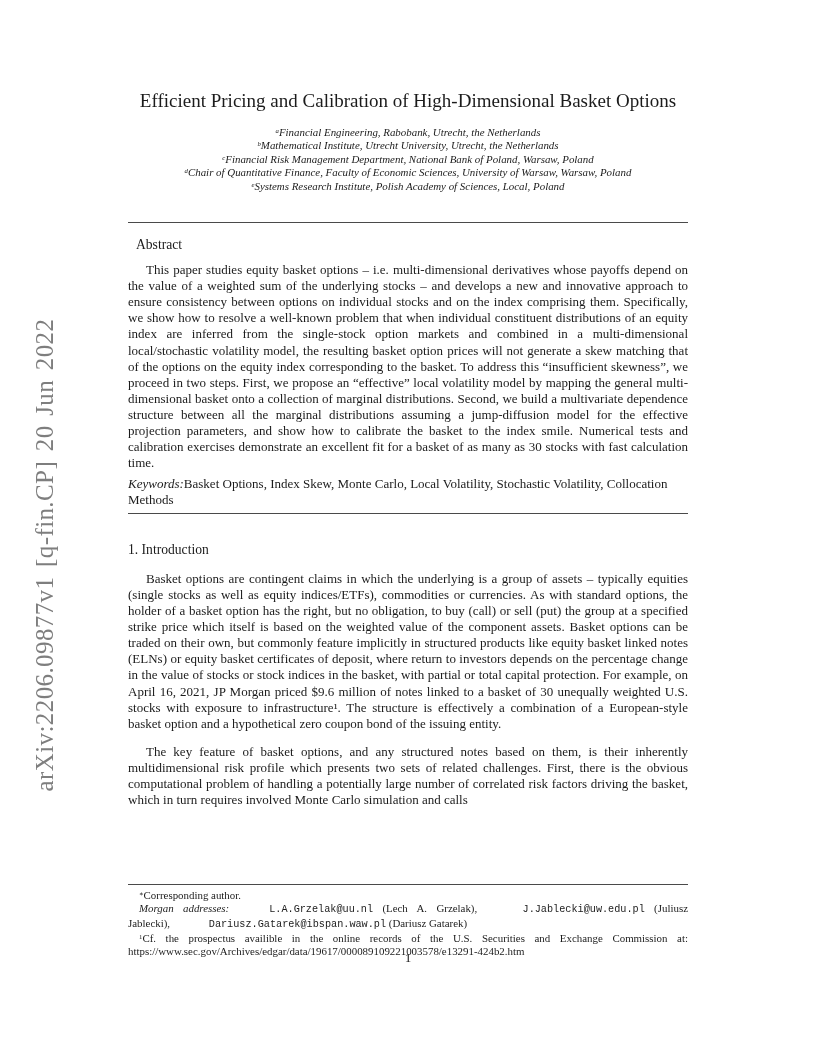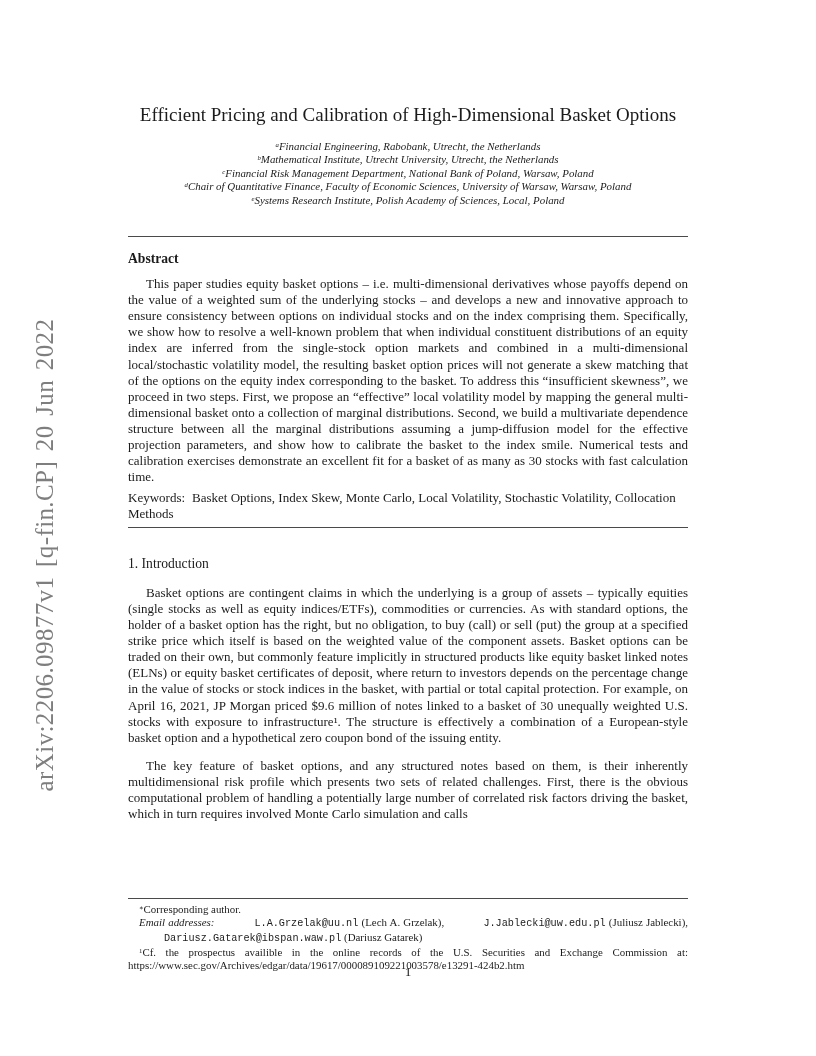--- a/index.html
+++ b/index.html
@@ -19,21 +19,21 @@
     transform: translate(-50%, -50%) rotate(-90deg);
     white-space: nowrap;
     font-size: 25px;
     color: #7e7e7e;
     letter-spacing: 0.4px;
     word-spacing: 3px;
   }
 
   .page {
     position: absolute;
-    left: 128px; top: 18px;
+    left: 128px; top: 4px;
     width: 560px; height: 771px;
   }
   .page-body { height: 878px; overflow: hidden; }
 
   .title {
     margin: 84px 0 0 0;
     font-size: 19px;
     line-height: 25px;
     font-weight: 400;
     text-align: center;
@@ -56,40 +56,40 @@
     font-style: italic;
     font-size: 10.9px;
     line-height: 13.4px;
     text-align: center;
   }
   .rule { height: 1px; background: #4a4a4a; }
   .rule-top { margin-top: 29px; }
   .rule-mid { margin-top: 5px; }
 
   .abstract-heading {
-    margin: 13px 0 0 0;
+    margin: 13px 0 0 8px;
     font-size: 13.6px;
-    font-weight: 700;
+    font-weight: 400;
     line-height: 17px;
   }
   .para {
     margin: 0;
     font-size: 13px;
     line-height: 16.1px;
     text-align: justify;
     text-indent: 18px;
   }
   .abstract-text { margin-top: 9px; }
   .keywords {
     margin: 5px 0 0 0;
     font-size: 13px;
     line-height: 15.8px;
     text-align: left;
   }
-  .keywords .kw-label { margin-right: 7px; }
+  .keywords .kw-label { font-style: italic; margin-right: 0; }
 
   .section-heading {
     margin: 27px 0 0 0;
     font-size: 13.6px;
     font-weight: 400;
     line-height: 17px;
   }
   .intro-p1 { margin-top: 13px; }
   .intro-p2 { margin-top: 12px; }
 
@@ -153,18 +153,18 @@
     <h2 class="section-heading">1. Introduction</h2>
 
     <p class="para intro-p1">Basket options are contingent claims in which the underlying is a group of assets – typically equities (single stocks as well as equity indices/ETFs), commodities or currencies. As with standard options, the holder of a basket option has the right, but no obligation, to buy (call) or sell (put) the group at a specified strike price which itself is based on the weighted value of the component assets. Basket options can be traded on their own, but commonly feature implicitly in structured products like equity basket linked notes (ELNs) or equity basket certificates of deposit, where return to investors depends on the percentage change in the value of stocks or stock indices in the basket, with partial or total capital protection. For example, on April 16, 2021, JP Morgan priced $9.6 million of notes linked to a basket of 30 unequally weighted U.S. stocks with exposure to infrastructure¹. The structure is effectively a combination of a European-style basket option and a hypothetical zero coupon bond of the issuing entity.</p>
     <p class="para intro-p2">The key feature of basket options, and any structured notes based on them, is their inherently multidimensional risk profile which presents two sets of related challenges. First, there is the obvious computational problem of handling a potentially large number of correlated risk factors driving the basket, which in turn requires involved Monte Carlo simulation and calls</p>
 
   </div>
 
   <div class="footnote-area">
     <div class="rule fn-rule"></div>
     <p><sup>∗</sup><span>Corresponding author.</span></p>
-    <p><span class="fn-label">Email addresses:</span><span class="mono">L.A.Grzelak@uu.nl</span><span> (Lech A. Grzelak), </span><span class="mono">J.Jablecki@uw.edu.pl</span><span> (Juliusz Jablecki), </span><span class="mono">Dariusz.Gatarek@ibspan.waw.pl</span><span> (Dariusz Gatarek)</span></p>
+    <p><span class="fn-label">Morgan addresses:</span><span class="mono">L.A.Grzelak@uu.nl</span><span> (Lech A. Grzelak), </span><span class="mono">J.Jablecki@uw.edu.pl</span><span> (Juliusz Jablecki), </span><span class="mono">Dariusz.Gatarek@ibspan.waw.pl</span><span> (Dariusz Gatarek)</span></p>
     <p><sup>1</sup><span>Cf. the prospectus availible in the online records of the U.S. Securities and Exchange Commission at: </span><span>https://www.sec.gov/Archives/edgar/data/19617/000089109221003578/e13291-424b2.htm</span></p>
   </div>
 
   <div class="page-footer">1</div>
 </main>
 
 </body></html>

